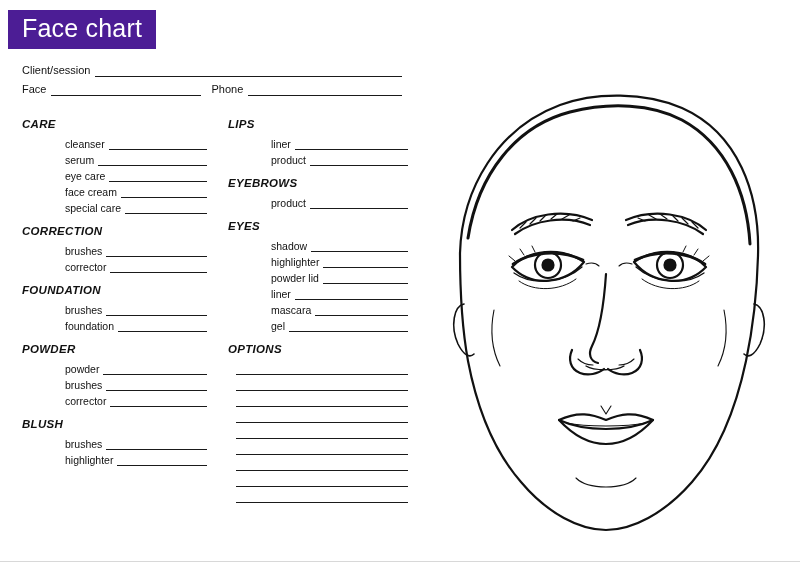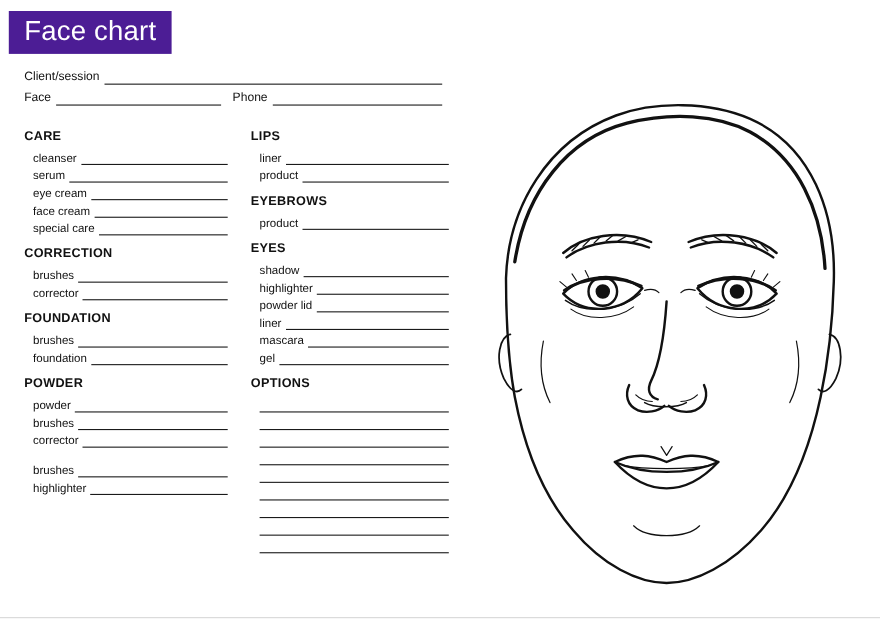--- a/index.html
+++ b/index.html
@@ -74,33 +74,35 @@
   .col-left { left: 22px; width: 185px; }
   .col-right { left: 228px; width: 180px; }
 
   .section { margin-bottom: 11px; }
   .section-title {
     font-size: 11.5px;
     font-weight: bold;
     letter-spacing: 0.3px;
     margin-bottom: 4px;
     text-transform: uppercase;
+    font-style: italic;
   }
   .field-row {
     display: flex;
     align-items: flex-end;
     height: 16px;
     padding-left: 8px;
   }
   .field-label {
     font-size: 10.5px;
     line-height: 12px;
     white-space: nowrap;
     padding-right: 4px;
     color: #111;
+    margin-left: 35px;
   }
   .field-rule {
     flex: 1 1 auto;
     border-bottom: 1px solid #1a1a1a;
     height: 10px;
   }
   .blank-row {
     height: 16px;
     padding-left: 8px;
     display: flex;
@@ -155,21 +157,21 @@
         <div class="section-title">CARE</div>
         <div class="field-row">
           <span class="field-label">cleanser</span>
           <span class="field-rule"></span>
         </div>
         <div class="field-row">
           <span class="field-label">serum</span>
           <span class="field-rule"></span>
         </div>
         <div class="field-row">
-          <span class="field-label">eye cream</span>
+          <span class="field-label">eye care</span>
           <span class="field-rule"></span>
         </div>
         <div class="field-row">
           <span class="field-label">face cream</span>
           <span class="field-rule"></span>
         </div>
         <div class="field-row">
           <span class="field-label">special care</span>
           <span class="field-rule"></span>
         </div>
@@ -205,20 +207,21 @@
         <div class="field-row">
           <span class="field-label">brushes</span>
           <span class="field-rule"></span>
         </div>
         <div class="field-row">
           <span class="field-label">corrector</span>
           <span class="field-rule"></span>
         </div>
       </div>
       <div class="section">
+        <div class="section-title">BLUSH</div>
         <div class="field-row">
           <span class="field-label">brushes</span>
           <span class="field-rule"></span>
         </div>
         <div class="field-row">
           <span class="field-label">highlighter</span>
           <span class="field-rule"></span>
         </div>
       </div>
     </div>

